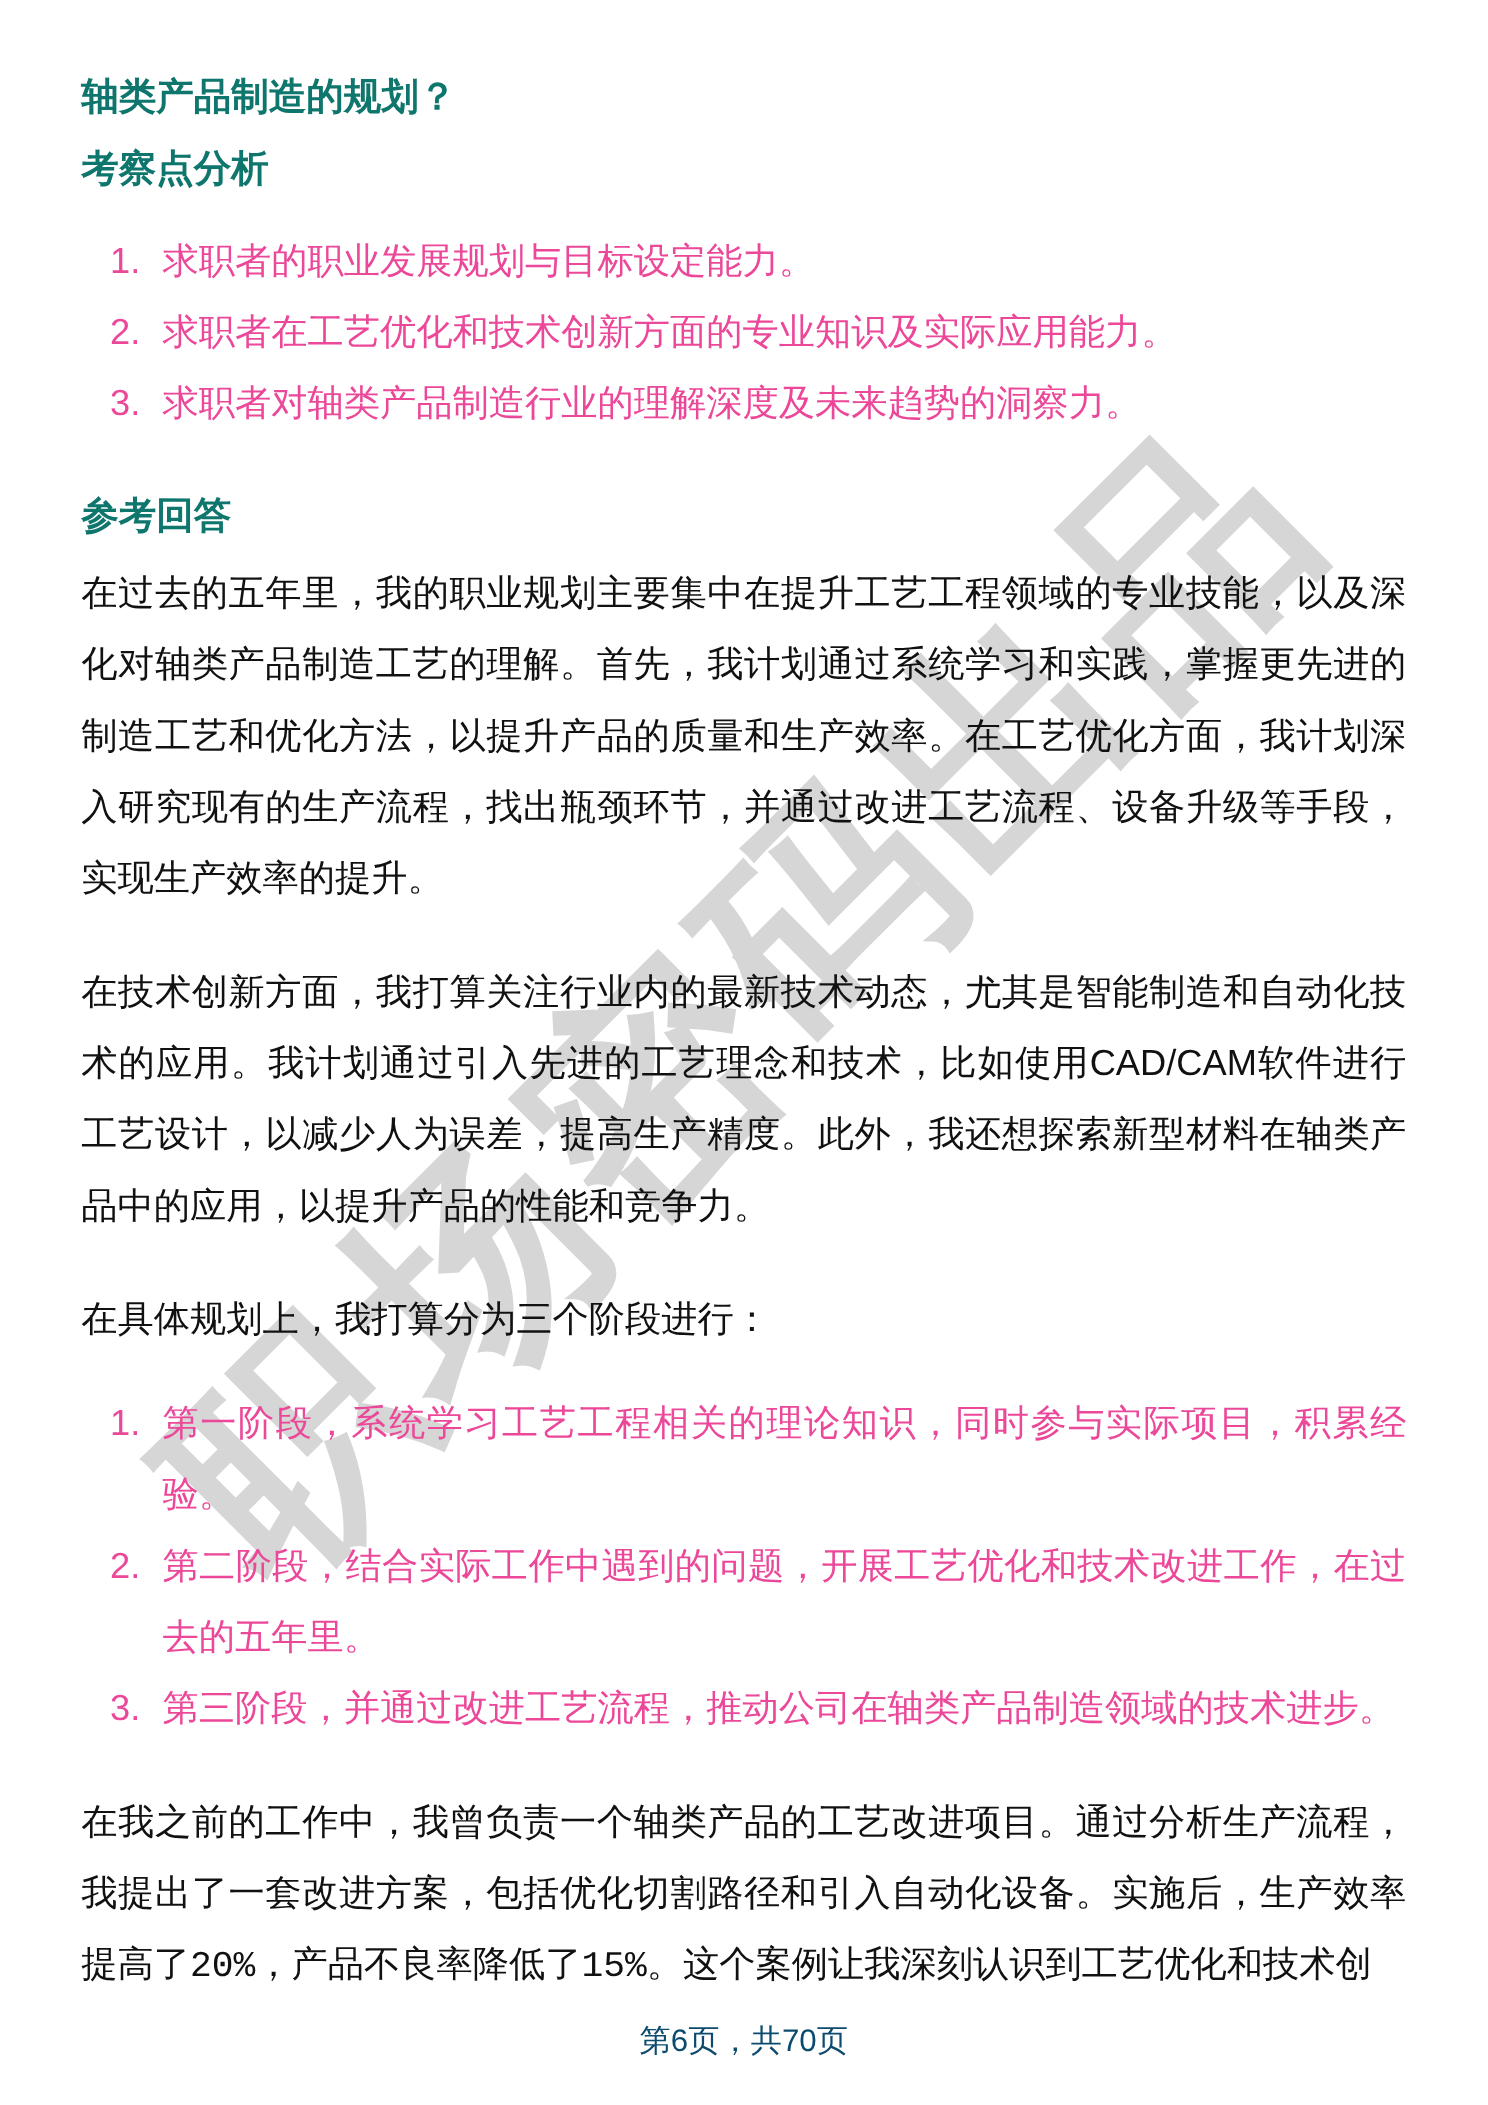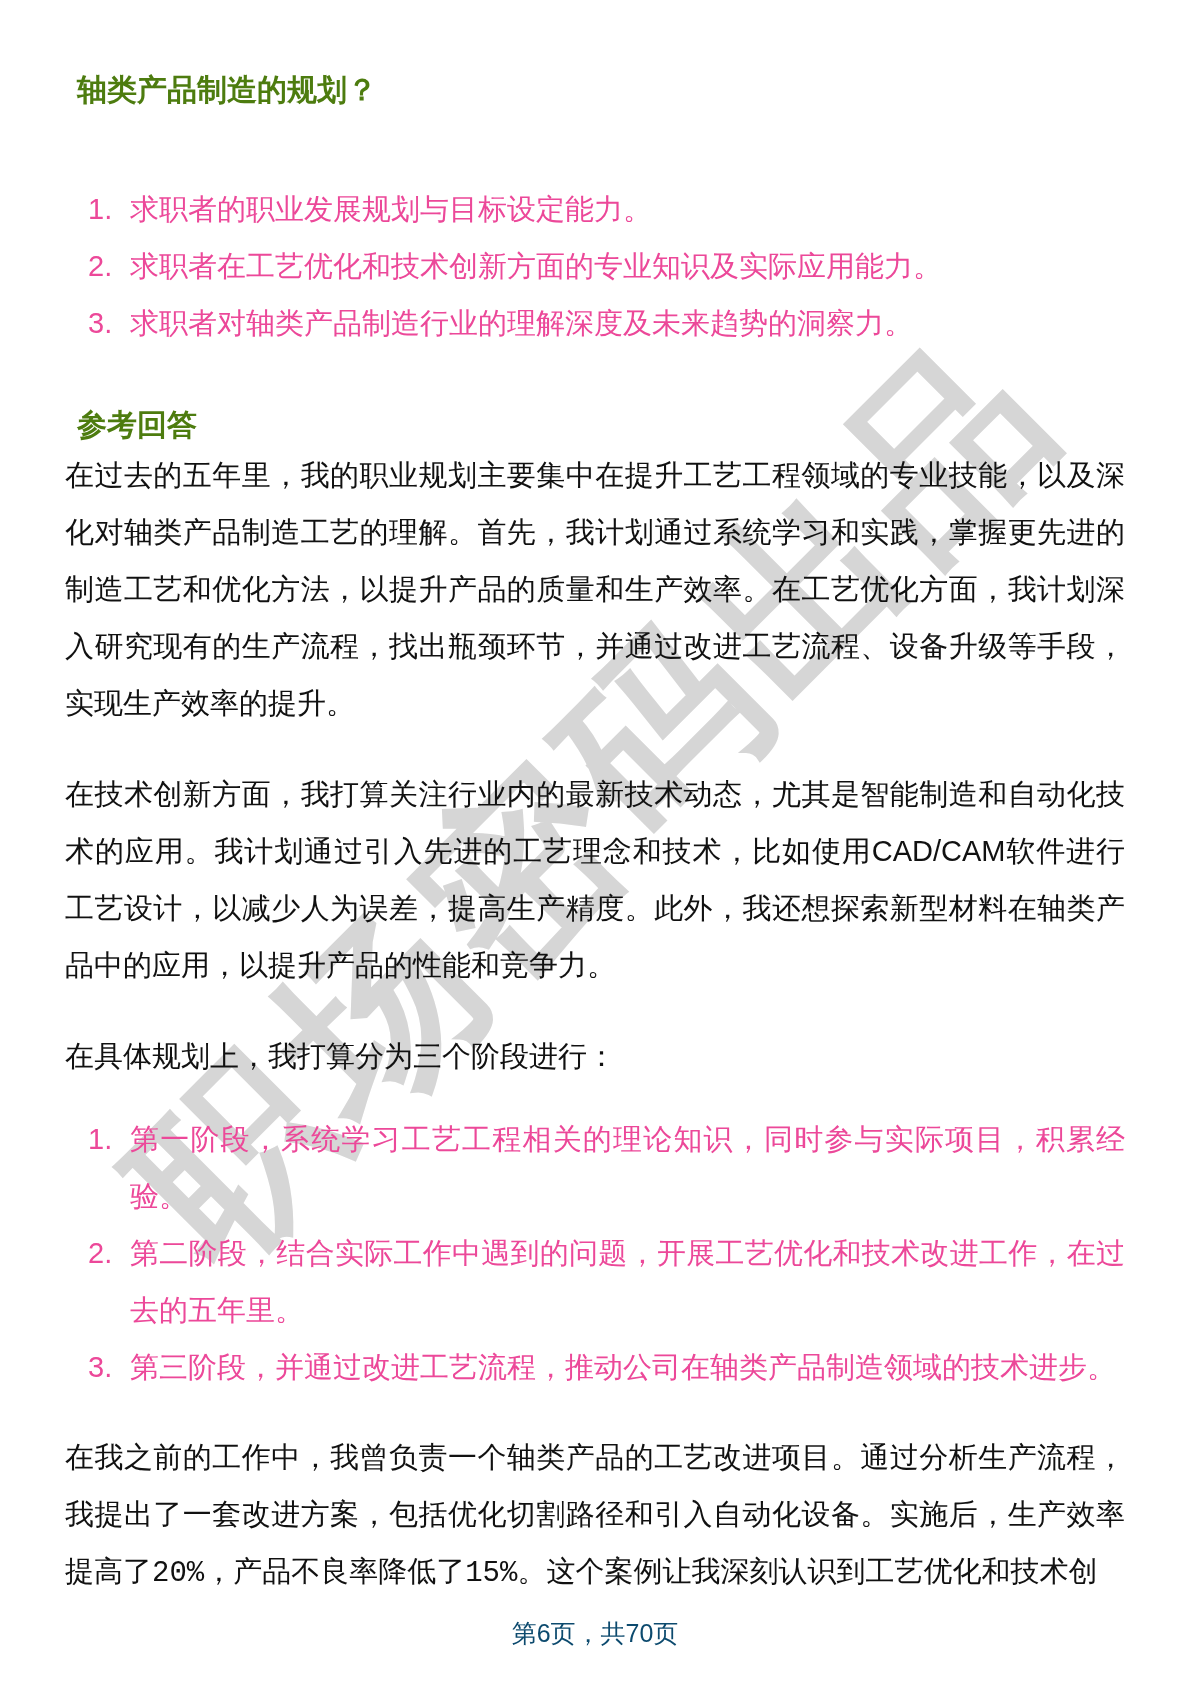--- a/index.html
+++ b/index.html
@@ -28,25 +28,25 @@
     white-space: nowrap;
     color: #d6d6d6;
     z-index: 0;
     user-select: none;
   }
   .content-layer { position: absolute; inset: 0; z-index: 1; }
 
   .red-heading {
     position: absolute;
     left: 65px;
-    margin: 12px;
+    margin: 0;
     font-size: 30px;
     line-height: 57px;
     font-weight: bold;
-    color: #4d7c0f;
+    color: #0f766e;
     white-space: nowrap;
   }
   .title-heading   { top: 49px;  }
   .h-analysis      { top: 107px; }
   .h-answer        { top: 384px; }
 
   .para {
     position: absolute;
     left: 65px;
     width: 1060px;
@@ -106,20 +106,21 @@
 <body>
 
 <div class="page">
 
   <div class="watermark">职场密码出品</div>
 
   <div class="content-layer">
 
     <h1 class="red-heading title-heading">轴类产品制造的规划？</h1>
 
+    <h2 class="red-heading h-analysis">考察点分析</h2>
 
     <ol class="num-list list-analysis">
       <li>求职者的职业发展规划与目标设定能力。</li>
       <li>求职者在工艺优化和技术创新方面的专业知识及实际应用能力。</li>
       <li>求职者对轴类产品制造行业的理解深度及未来趋势的洞察力。</li>
     </ol>
 
     <h2 class="red-heading h-answer">参考回答</h2>
 
     <p class="para para-1">在过去的五年里，我的职业规划主要集中在提升工艺工程领域的专业技能，以及深化对轴类产品制造工艺的理解。首先，我计划通过系统学习和实践，掌握更先进的制造工艺和优化方法，以提升产品的质量和生产效率。在工艺优化方面，我计划深入研究现有的生产流程，找出瓶颈环节，并通过改进工艺流程、设备升级等手段，实现生产效率的提升。</p>

